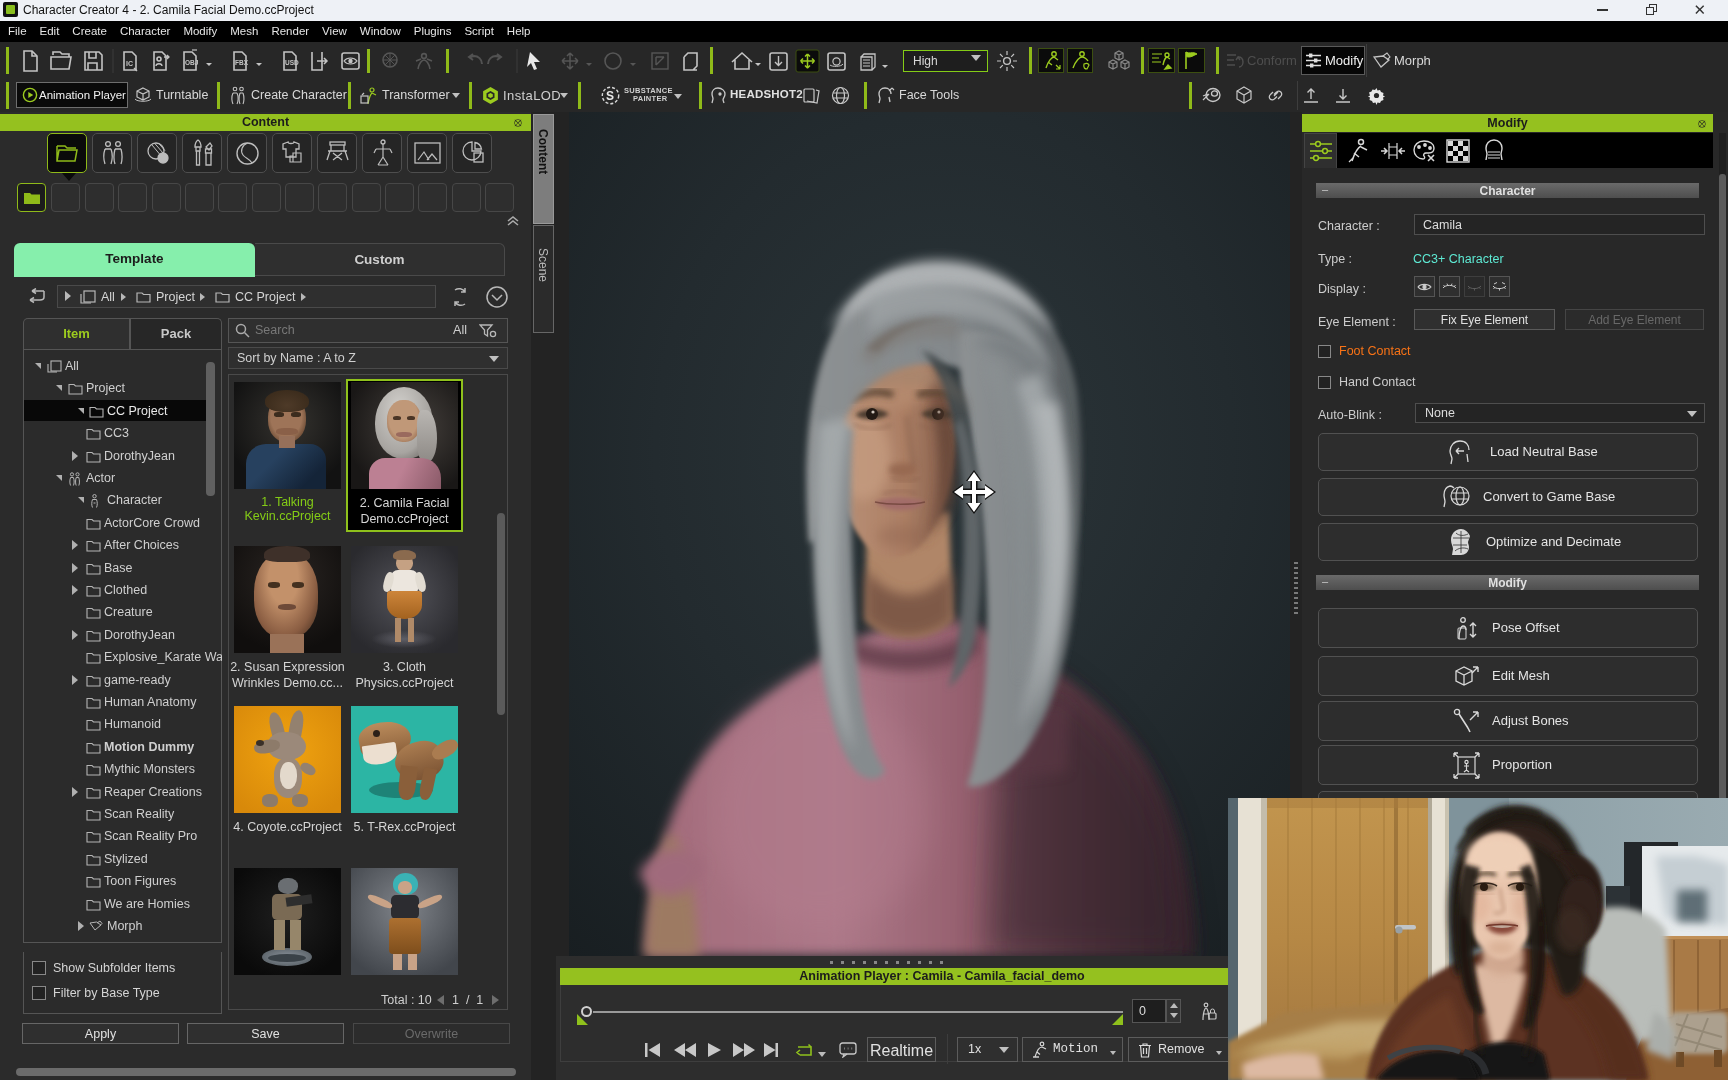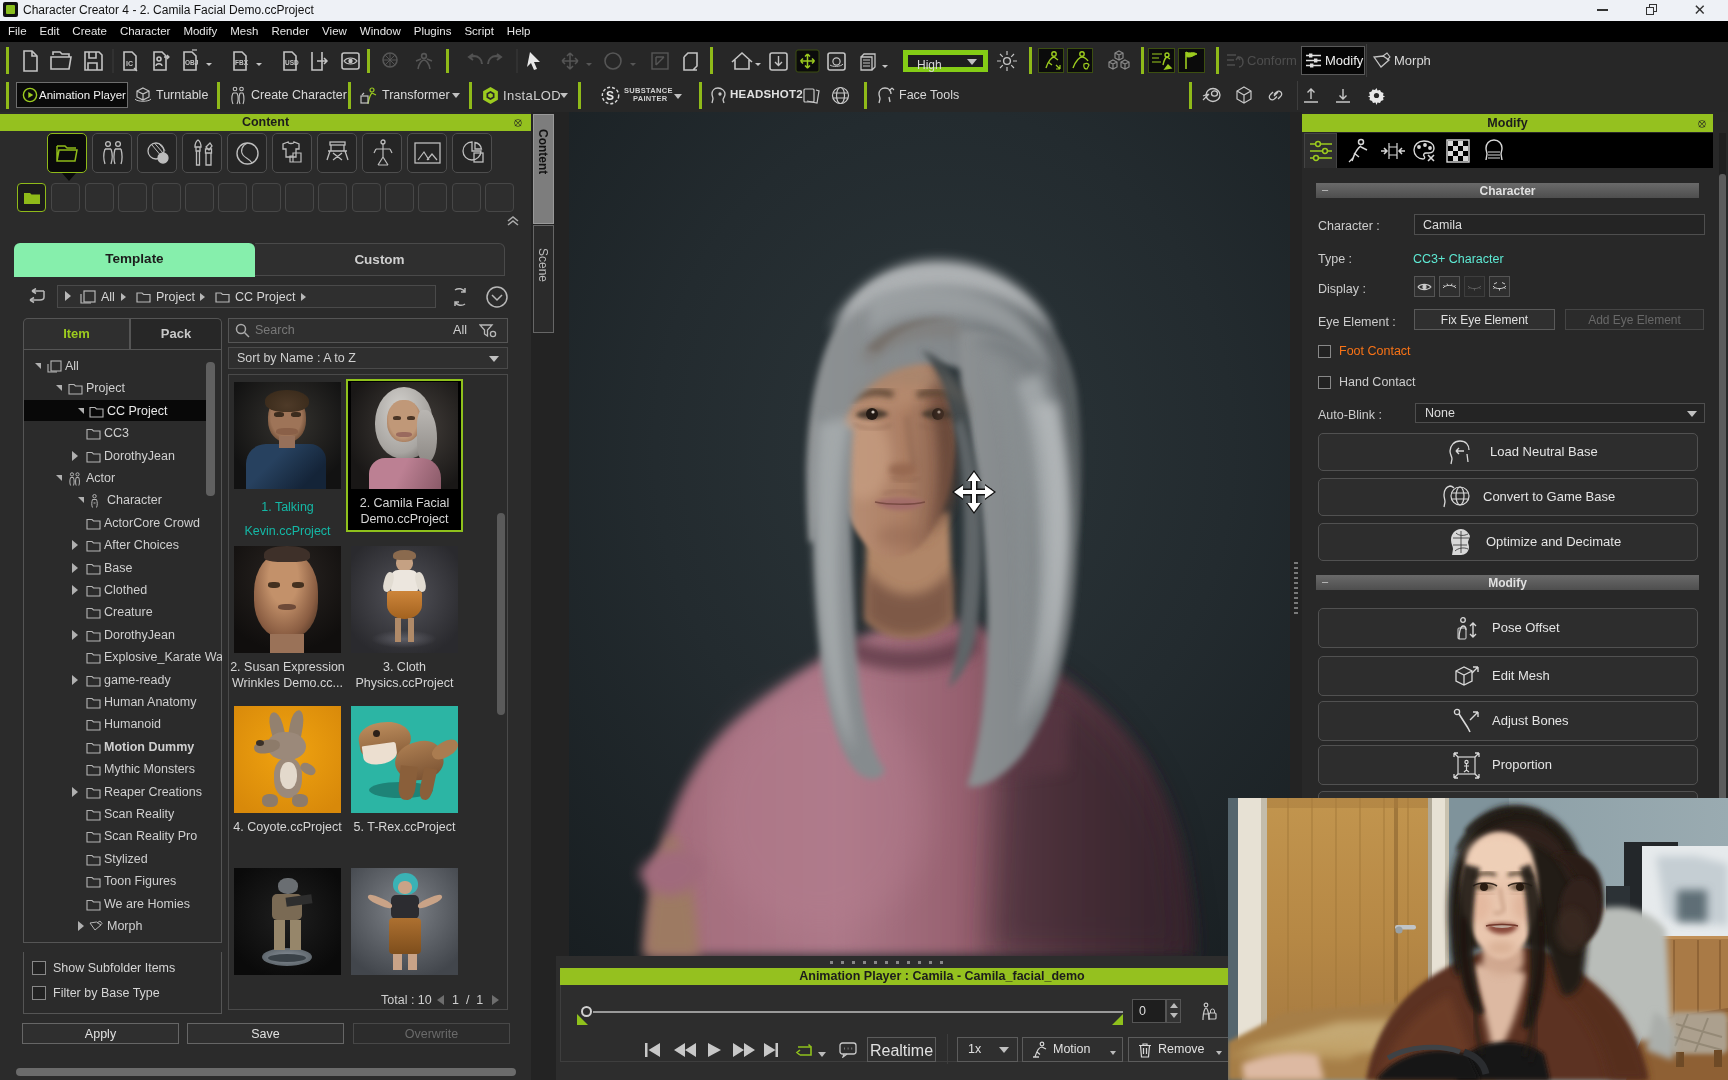--- a/index.html
+++ b/index.html
@@ -139,21 +139,21 @@
 
       <rect x="104" y="4" width="17" height="17" rx="2"></rect>
         <circle cx="112.5" cy="12.5" r="3.6" stroke-width="1.2"></circle>
         <path d="M106 16c2 2 11 2 13-1" stroke-width="1"></path>
 
       <path d="M137 8h11v13h-11z M137 8l3-3h11v13l-3 3" stroke-width="1.3"></path>
         <path d="M139 11h7M139 14h7M139 17h7" stroke-width="1"></path>
       <path d="M158 16l3 3 3-3" fill="#c4c4c4" stroke="none"></path>
     </svg>
 
-    <div class="abs" style="left:903px;top:8px;width:85px;height:22px;background:#1e1e1e;border:5px solid #84cc16;">
+    <div class="abs" style="left:903px;top:8px;width:85px;height:22px;background:#1e1e1e;border:1px solid #84cc16;">
       <span style="position:absolute;left:9px;top:3px;font-size:12px;color:#d8d8d8;">High</span>
       <span style="position:absolute;right:6px;top:4px;width:0;height:0;border-left:5px solid transparent;border-right:5px solid transparent;border-top:6px solid #c0c0c0;"></span>
     </div>
 
     <svg class="abs" style="left:996px;top:8px;" width="22" height="22" viewBox="0 0 22 22" fill="none" stroke="#c4c4c4" stroke-width="1.4">
       <circle cx="11" cy="11" r="3.4"></circle>
         <path d="M11 1v4M11 17v4M1 11h4M17 11h4M4 4l2.8 2.8M18 4l-2.8 2.8M4 18l2.8-2.8M18 18l-2.8-2.8" stroke-width="1.2"></path>
     </svg>
     <div class="abs sep" style="left:1029px;top:5px;height:27px;"></div>
 
@@ -604,21 +604,21 @@
           <div style="width:107px;height:107px;background:radial-gradient(circle at 52% 38%, #35332f, #121212 75%);position:relative;">
             <div style="position:absolute;left:34px;top:14px;width:38px;height:46px;background:radial-gradient(ellipse at 48% 45%,#9e7458 55%,#64452f 82%,transparent 88%);border-radius:46%;"></div>
             <div style="position:absolute;left:31px;top:8px;width:44px;height:22px;background:radial-gradient(ellipse at 50% 70%,#4e3a28,#352718);border-radius:50% 50% 42% 42%;"></div>
             <div style="position:absolute;left:40px;top:30px;width:10px;height:5px;background:#3c2c1e;border-radius:40%;"></div>
             <div style="position:absolute;left:57px;top:30px;width:10px;height:5px;background:#3c2c1e;border-radius:40%;"></div>
             <div style="position:absolute;left:42px;top:46px;width:22px;height:7px;background:#8a6048;border-radius:40%;"></div>
             <div style="position:absolute;left:12px;top:62px;width:80px;height:45px;background:linear-gradient(135deg,#27415f 35%,#142438 80%);border-radius:20px 16px 0 0;"></div>
             <div style="position:absolute;left:45px;top:54px;width:16px;height:12px;background:#96705a;"></div>
           </div>
         </div>
-        <div class="abs" style="left:-2px;top:121px;width:123px;text-align:center;font-size:12.5px;color:#14b8a6;line-height:24px;">1. Talking<br>Kevin.ccProject</div>
+        <div class="abs" style="left:-2px;top:121px;width:123px;text-align:center;font-size:12.5px;color:#84cc16;line-height:14px;">1. Talking<br>Kevin.ccProject</div>
         <div class="abs" style="left:118px;top:5px;width:117px;height:153px;background:#000;border:2px solid #8fc11c;"></div>
         <div class="abs" style="left:123px;top:8px;width:107px;height:107px;overflow:hidden;">
           <div style="width:107px;height:107px;background:radial-gradient(circle at 58% 42%, #46413d, #191716 78%);position:relative;">
             <div style="position:absolute;left:24px;top:5px;width:58px;height:72px;background:radial-gradient(ellipse at 42% 32%,#d3d1cd,#a8a5a1 62%,#6b6662 88%);border-radius:50% 50% 44% 48%;"></div>
             <div style="position:absolute;left:36px;top:18px;width:34px;height:42px;background:radial-gradient(ellipse at 48% 42%,#c09878 58%,#93684c 86%,transparent 90%);border-radius:46%;"></div>
             <div style="position:absolute;left:42px;top:34px;width:8px;height:4px;background:#4a3526;border-radius:40%;"></div>
             <div style="position:absolute;left:56px;top:34px;width:8px;height:4px;background:#4a3526;border-radius:40%;"></div>
             <div style="position:absolute;left:45px;top:50px;width:16px;height:5px;background:#9a6a5e;border-radius:40%;"></div>
             <div style="position:absolute;left:66px;top:28px;width:20px;height:52px;background:linear-gradient(#b9b6b2,#8e8a86);border-radius:30% 60% 50% 40%;"></div>
             <div style="position:absolute;left:18px;top:76px;width:72px;height:31px;background:linear-gradient(115deg,#bc8093 45%,#8a5a68);border-radius:16px 20px 0 0;"></div>
@@ -923,21 +923,21 @@
       <span style="position:absolute;left:10px;top:4px;font-size:12.5px;color:#e0e0e0;">1x</span>
       <span style="position:absolute;right:8px;top:9px;width:0;height:0;border-left:5px solid transparent;border-right:5px solid transparent;border-top:6px solid #c0c0c0;"></span>
     </div>
 
     <div class="abs" style="left:466px;top:69px;width:101px;height:25px;background:#2f2f2f;border:1px solid #5c5c5c;">
       <svg style="position:absolute;left:8px;top:3px;" width="18" height="18" viewBox="0 0 18 18" fill="none" stroke="#d8d8d8" stroke-width="1.2">
           <circle cx="11" cy="3" r="1.8"></circle>
           <path d="M4 16c2-7 5-10 7-10M11 6l4 2M6 11l3 2.5"></path>
           <path d="M2 16h6" stroke-width="1.4"></path>
         </svg>
-      <span style="position:absolute;left:30px;top:4px;font-size:12.5px;color:#e0e0e0;">Motion</span>
+      <span style="position:absolute;left:30px;top:4px;font-size:12.5px;color:#e0e0e0;font-family:Liberation Mono, monospace;">Motion</span>
       <span style="position:absolute;right:6px;top:13px;width:0;height:0;border-left:3.5px solid transparent;border-right:3.5px solid transparent;border-top:4.5px solid #bbb;"></span>
     </div>
 
     <div class="abs" style="left:572px;top:69px;width:101px;height:25px;background:#2f2f2f;border:1px solid #5c5c5c;">
       <svg style="position:absolute;left:9px;top:4px;" width="14" height="16" viewBox="0 0 14 16" fill="none" stroke="#d8d8d8" stroke-width="1.2">
           <path d="M1 3.5h12M5 3.5V2h4v1.5M2.5 3.5l1 11.5h7l1-11.5M5.5 6v6M8.5 6v6"></path>
         </svg>
       <span style="position:absolute;left:29px;top:4px;font-size:12.5px;color:#e0e0e0;">Remove</span>
       <span style="position:absolute;right:6px;top:13px;width:0;height:0;border-left:3.5px solid transparent;border-right:3.5px solid transparent;border-top:4.5px solid #bbb;"></span>
     </div>

